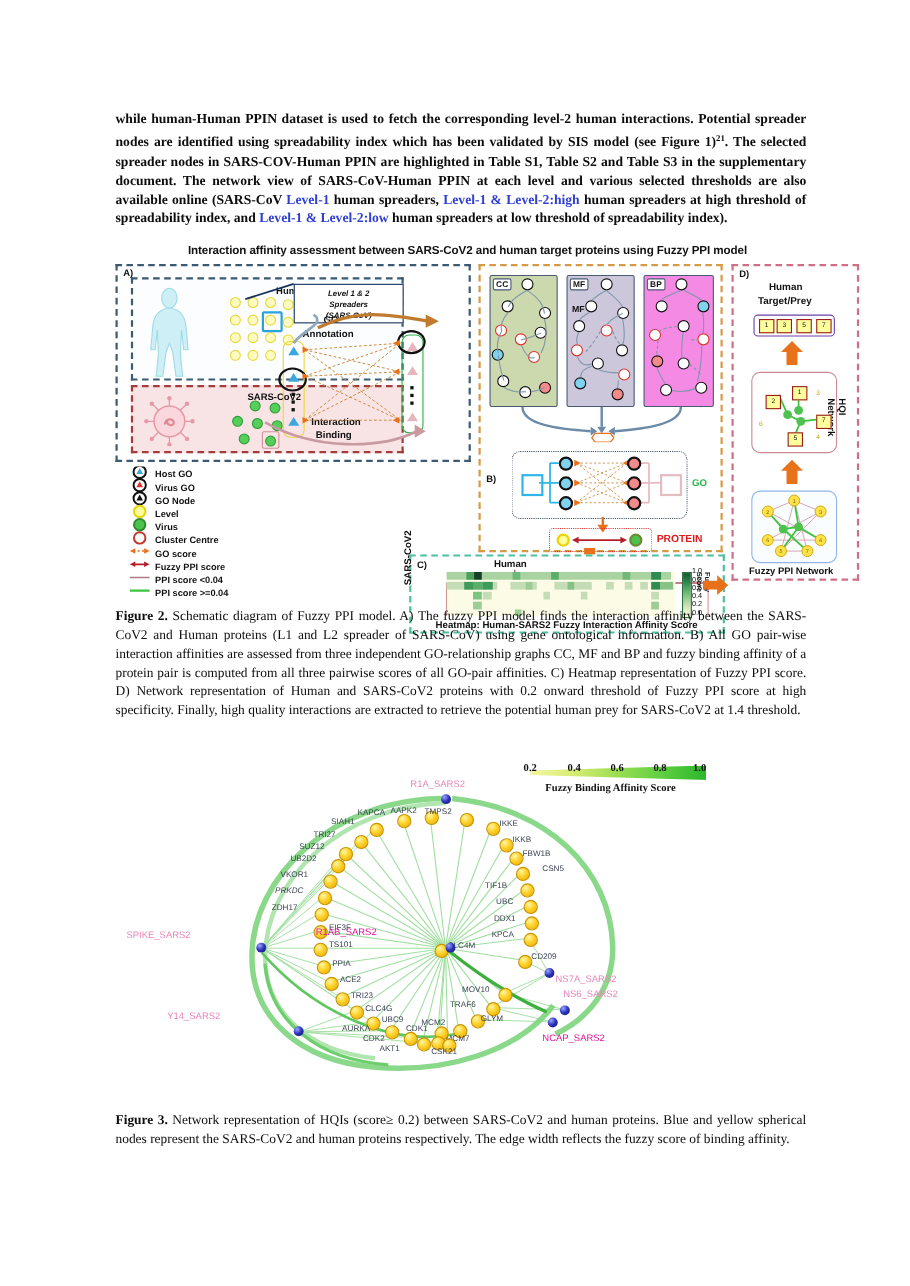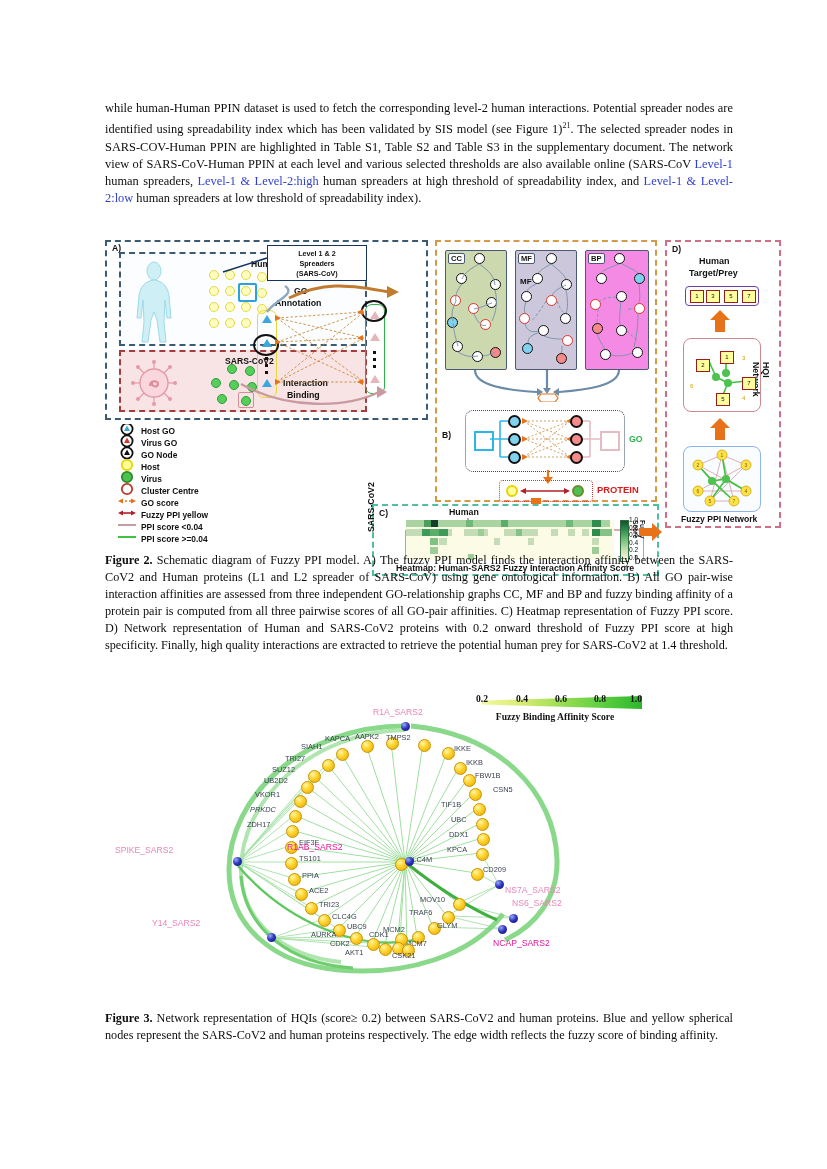--- a/index.html
+++ b/index.html
@@ -78,25 +78,26 @@
      clip-path:polygon(0 34%,100% 0,100% 100%,0 66%);}
   .gtick{position:absolute;top:-1px;font-family:"Liberation Serif",serif;font-weight:bold;font-size:9.6px;color:#111;}
   .gcap{position:absolute;left:0;top:17px;width:190px;text-align:center;
      font-family:Liberation Serif, serif;font-weight:bold;font-size:9.6px;color:#111;}
 </style>
 </head>
 <body>
 
 <div class="page">
 
-  <div class="para" style="top:100px;">
+  <div class="para" style="top:100px;font-weight:bold;">
     <span>while human-Human PPIN dataset is used to fetch the corresponding level-2 human interactions. Potential spreader nodes are identified using spreadability index which has been validated by SIS model (see Figure 1)</span><sup>21</sup><span>. The selected spreader nodes in SARS-COV-Human PPIN are highlighted in Table S1, Table S2 and Table S3 in the supplementary document. The network view of SARS-CoV-Human PPIN at each level and various selected thresholds are also available online (SARS-CoV </span><span class="lnk">Level-1</span><span> human spreaders, </span><span class="lnk">Level-1 &amp; Level-2:high</span><span> human spreaders at high threshold of spreadability index, and </span><span class="lnk">Level-1 &amp; Level-2:low</span><span> human spreaders at low threshold of spreadability index).</span>
   </div>
 
   <div id="fig2">
+    <div class="f2title">Interaction affinity assessment between SARS-CoV2 and human target proteins using Fuzzy PPI model</div>
 
     <div class="dash" id="panelA">
       <div class="lbl" style="left:5px;top:1px;font-size:8.6px;">A)</div>
 
       <div class="dash" id="panelA-human">
         <div class="lbl" style="left:130px;top:5px;font-size:8.6px;">Human</div>
         <svg class="humanfig" viewBox="0 0 46 84">
           <ellipse cx="23" cy="11" rx="7" ry="9" fill="#cdeff5" stroke="#9fdbe6" stroke-width="1"></ellipse>
           <path d="M23 20 C14 21,9 27,8 36 L6 58 L10 58 L12 40 L13 62 L11 82 L17 82 L20 60 L23 52 L26 60 L29 82 L35 82 L33 62 L34 40 L36 58 L40 58 L38 36 C37 27,32 21,23 20 Z" fill="#cdeff5" stroke="#9fdbe6" stroke-width="1"></path>
         </svg>
@@ -151,21 +152,21 @@
             <i class="virdot" style="left:38px;top:2px;"></i>
           <i class="virdot" style="left:4px;top:14px;"></i>
             <i class="virdot" style="left:22px;top:16px;"></i>
             <i class="virdot" style="left:40px;top:18px;"></i>
           <i class="virdot" style="left:10px;top:30px;"></i>
             <i class="virdot" style="left:34px;top:32px;"></i>
           <div style="position:absolute;left:31px;top:28px;width:14px;height:14px;border:1.4px solid #cf8f9b;border-radius:2px;"></div>
         </div>
       </div>
 
-      <div class="spreadbox" style="left:160px;top:3px;">
+      <div class="spreadbox" style="left:160px;top:16px;font-style:italic;">
         <div>Level 1 &amp; 2</div>
         <div>Spreaders</div>
         <div>(SARS-CoV)</div>
       </div>
 
       <div class="lbl" style="left:187px;top:44px;font-size:8.8px;">GO</div>
       <div class="lbl" style="left:168px;top:56px;font-size:8.8px;">Annotation</div>
       <div class="lbl" style="left:176px;top:136px;font-size:8.8px;">Interaction</div>
       <div class="lbl" style="left:180px;top:148px;font-size:8.8px;">Binding</div>
 
@@ -524,25 +525,25 @@
           </g>
         </svg>
       </div>
       <div class="lbl" style="left:14px;top:272px;font-size:8.6px;">Fuzzy PPI Network</div>
     </div>
 
     <div id="f2legend">
       <div class="row" style="left:28px;top:0;">Host GO</div>
       <div class="row" style="left:28px;top:12px;">Virus GO</div>
       <div class="row" style="left:28px;top:24px;">GO Node</div>
-      <div class="row" style="left:28px;top:36px;">Host</div>
+      <div class="row" style="left:28px;top:36px;">Level</div>
       <div class="row" style="left:28px;top:48px;">Virus</div>
       <div class="row" style="left:28px;top:60px;">Cluster Centre</div>
       <div class="row" style="left:28px;top:72px;">GO score</div>
-      <div class="row" style="left:28px;top:84px;">Fuzzy PPI yellow</div>
+      <div class="row" style="left:28px;top:84px;">Fuzzy PPI score</div>
       <div class="row" style="left:28px;top:96px;">PPI score &lt;0.04</div>
       <div class="row" style="left:28px;top:108px;">PPI score &gt;=0.04</div>
 
       <svg style="position:absolute;left:4px;top:-2px;" width="22" height="122">
         <g>
             <circle cx="10" cy="5" r="5.6" fill="#fff" stroke="#111" stroke-width="1.8"></circle>
           <polygon points="10,1.5 13,7 7,7" fill="#3aa7e0"></polygon>
           </g>
         <g>
             <circle cx="10" cy="17" r="5.6" fill="#fff" stroke="#111" stroke-width="1.8"></circle>

